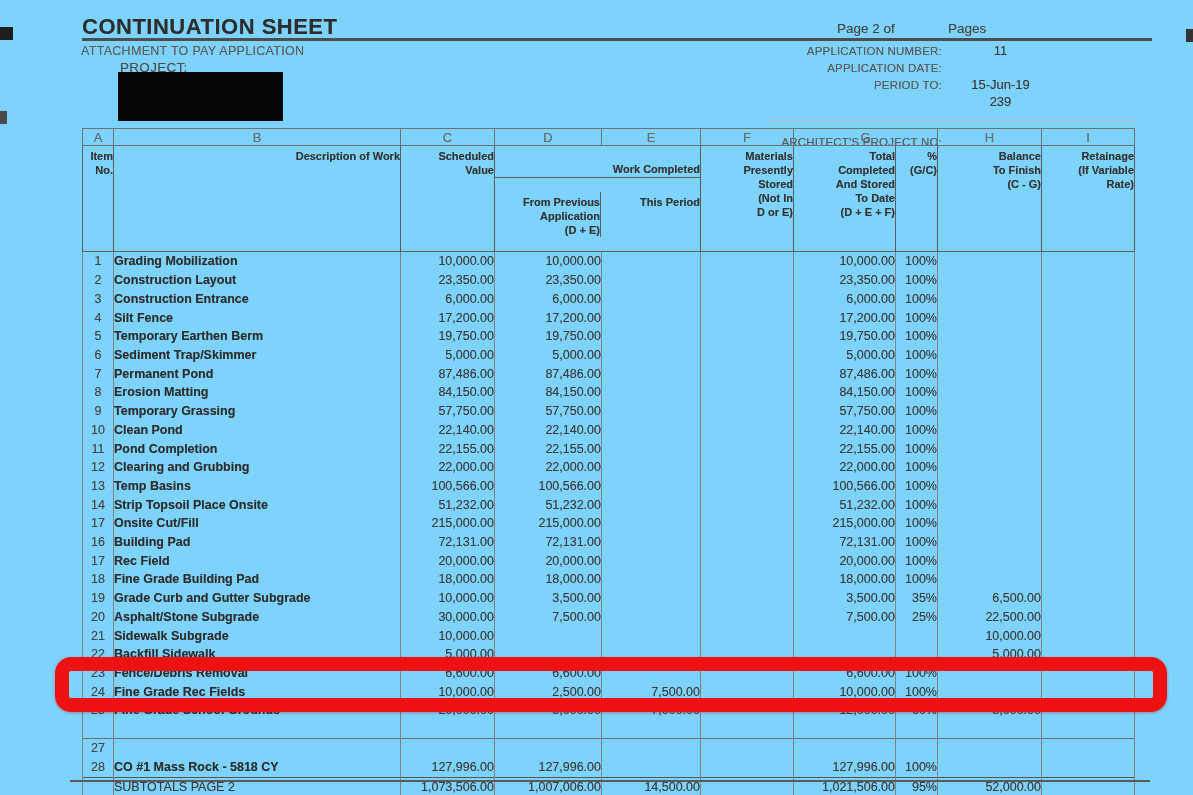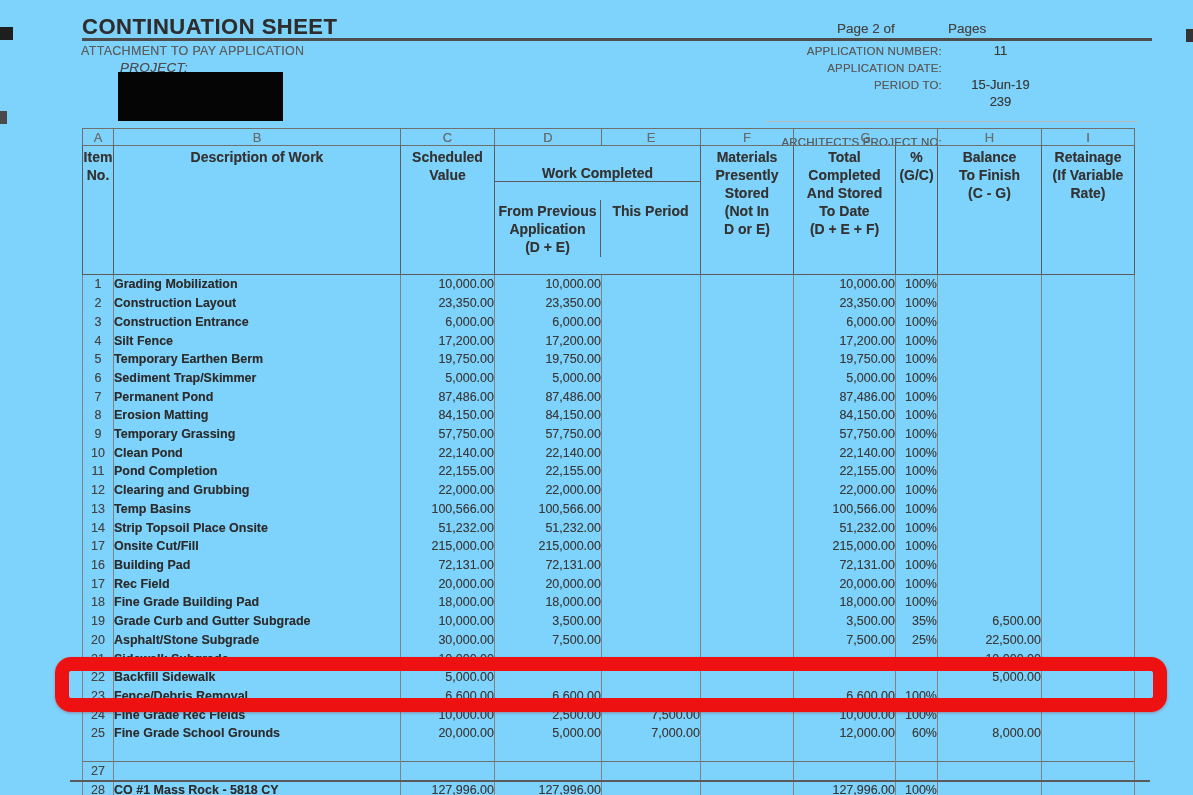--- a/index.html
+++ b/index.html
@@ -8,21 +8,21 @@
     background:#7dd3fc;overflow:hidden;
     font-family:"Liberation Sans",sans-serif;color:#3a3a3a;
   }
   #sheet *{box-sizing:border-box;}
   .txt{text-shadow:0 0 .5px rgba(80,80,80,.55);}
 
   
   .doc-title{position:absolute;left:82px;top:14px;font-size:22px;font-weight:700;color:#2d2d2d;letter-spacing:.5px;}
   .title-rule{position:absolute;left:82px;top:38px;width:1070px;height:3px;background:#4d4d4d;}
   .attachment{position:absolute;left:81px;top:44px;font-size:12.5px;color:#5d5d5d;letter-spacing:.3px;}
-  .project-label{position:absolute;left:120px;top:60px;font-size:13.5px;color:#4d4d4d;letter-spacing:.3px;font-style:italic;}
+  .project-label{position:absolute;left:120px;top:60px;font-size:13.5px;color:#4d4d4d;letter-spacing:.3px;}
   .redaction{position:absolute;left:118px;top:72px;width:165px;height:49px;background:#050505;}
 
   .page-of{position:absolute;left:837px;top:21px;font-size:13.5px;color:#454545;}
   .pages-lbl{position:absolute;left:948px;top:21px;font-size:13.5px;color:#454545;}
   .hdr-field{position:absolute;left:600px;width:342px;text-align:right;font-size:11.5px;color:#5a5a5a;letter-spacing:.2px;}
   .hdr-value{position:absolute;left:948px;width:105px;text-align:center;font-size:13px;color:#383838;}
   .hdr-subline{position:absolute;left:766px;top:121px;width:372px;height:1px;background:#b9b9b9;}
 
   
   .art1{position:absolute;left:0;top:27px;width:13px;height:13px;background:#1e1e1e;}
@@ -34,22 +34,22 @@
     position:absolute;left:82px;top:128px;width:1052px;
     border-collapse:collapse;table-layout:fixed;
     font-size:12.5px;color:#3a3a3a;
   }
   .grid th,.grid td{padding:0;overflow:hidden;}
   .letters th{
     border:1px solid #6f6f6f;height:17px;font-weight:400;
     color:#6a6a6a;font-size:13px;text-align:center;vertical-align:middle;
   }
   .colheads th{
-    border:1px solid #5c5c5c;height:86px;font-weight:600;font-size:14px;
-    color:#333;white-space:pre-line;vertical-align:top;padding-top:3px;line-height:1.28;text-align:center;
+    border:1px solid #5c5c5c;height:86px;font-weight:600;font-size:11px;
+    color:#333;white-space:pre-line;vertical-align:top;padding-top:3px;line-height:1.28;text-align:right;
   }
   .colheads th.wc-cell{padding-top:0;}
   .wc-title{border-bottom:1px solid #5c5c5c;height:18px;line-height:18px;}
   .wc-sub{display:flex;}
   .wc-sub .wc-left{width:106px;border-right:1px solid #5c5c5c;padding-top:3px;white-space:pre-line;line-height:1.28;}
   .wc-sub .wc-right{flex:1;padding-top:3px;white-space:pre-line;line-height:1.28;}
 
   .grid tbody td{
     border-left:1px solid #828282;border-right:1px solid #828282;
     height:18.7px;line-height:18.7px;vertical-align:middle;white-space:nowrap;

